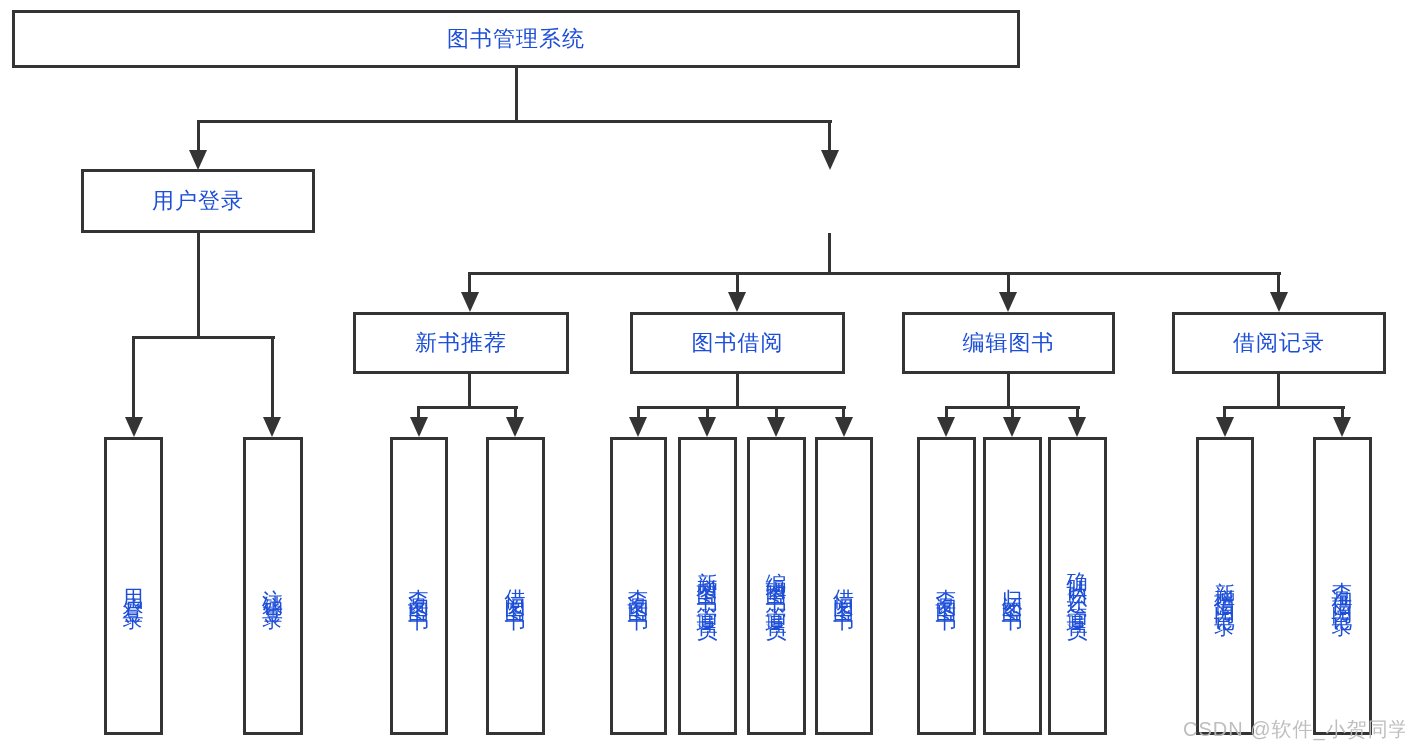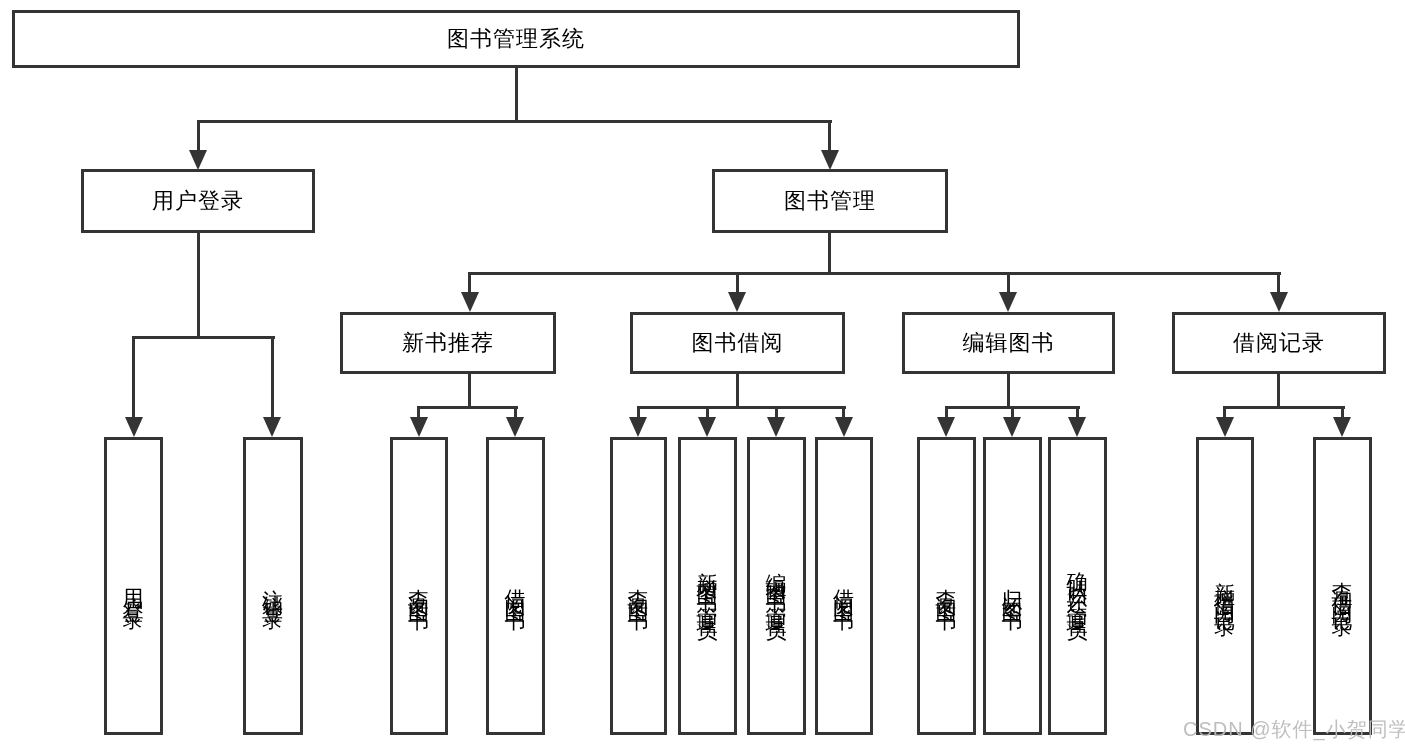--- a/index.html
+++ b/index.html
@@ -11,21 +11,21 @@
     overflow:hidden;
   }
   .box{
     position:absolute;
     box-sizing:border-box;
     border:3px solid #343434;
     background:#ffffff;
     display:flex;
     align-items:center;
     justify-content:center;
-    color:#000000;
+    color:#1d4ed8;
     font-size:22px;
     letter-spacing:1px;
     text-align:center;
     z-index:2;
   }
   .leaf{
     writing-mode:vertical-rl;
     text-orientation:mixed;
     font-size:21px;
     letter-spacing:7px;
@@ -59,25 +59,22 @@
 
 <div id="canvas">
 
   <div class="box" style="left:12px;top:10px;width:1008px;height:58px;">
     <span>图书管理系统</span>
   </div>
 
   <div class="box" style="left:81px;top:169px;width:234px;height:64px;">
     <span>用户登录</span>
   </div>
-  <div class="box" style="left:712px;top:169px;width:236px;height:64px;">
-    <span>图书管理</span>
-  </div>
 
-  <div class="box" style="left:340px;top:312px;width:216px;height:62px;">
+  <div class="box" style="left:353px;top:312px;width:216px;height:62px;">
     <span>新书推荐</span>
   </div>
   <div class="box" style="left:630px;top:312px;width:215px;height:62px;justify-content:center;">
     <span>图书借阅</span>
   </div>
   <div class="box" style="left:902px;top:312px;width:213px;height:62px;">
     <span>编辑图书</span>
   </div>
   <div class="box" style="left:1172px;top:312px;width:214px;height:62px;">
     <span>借阅记录</span>

